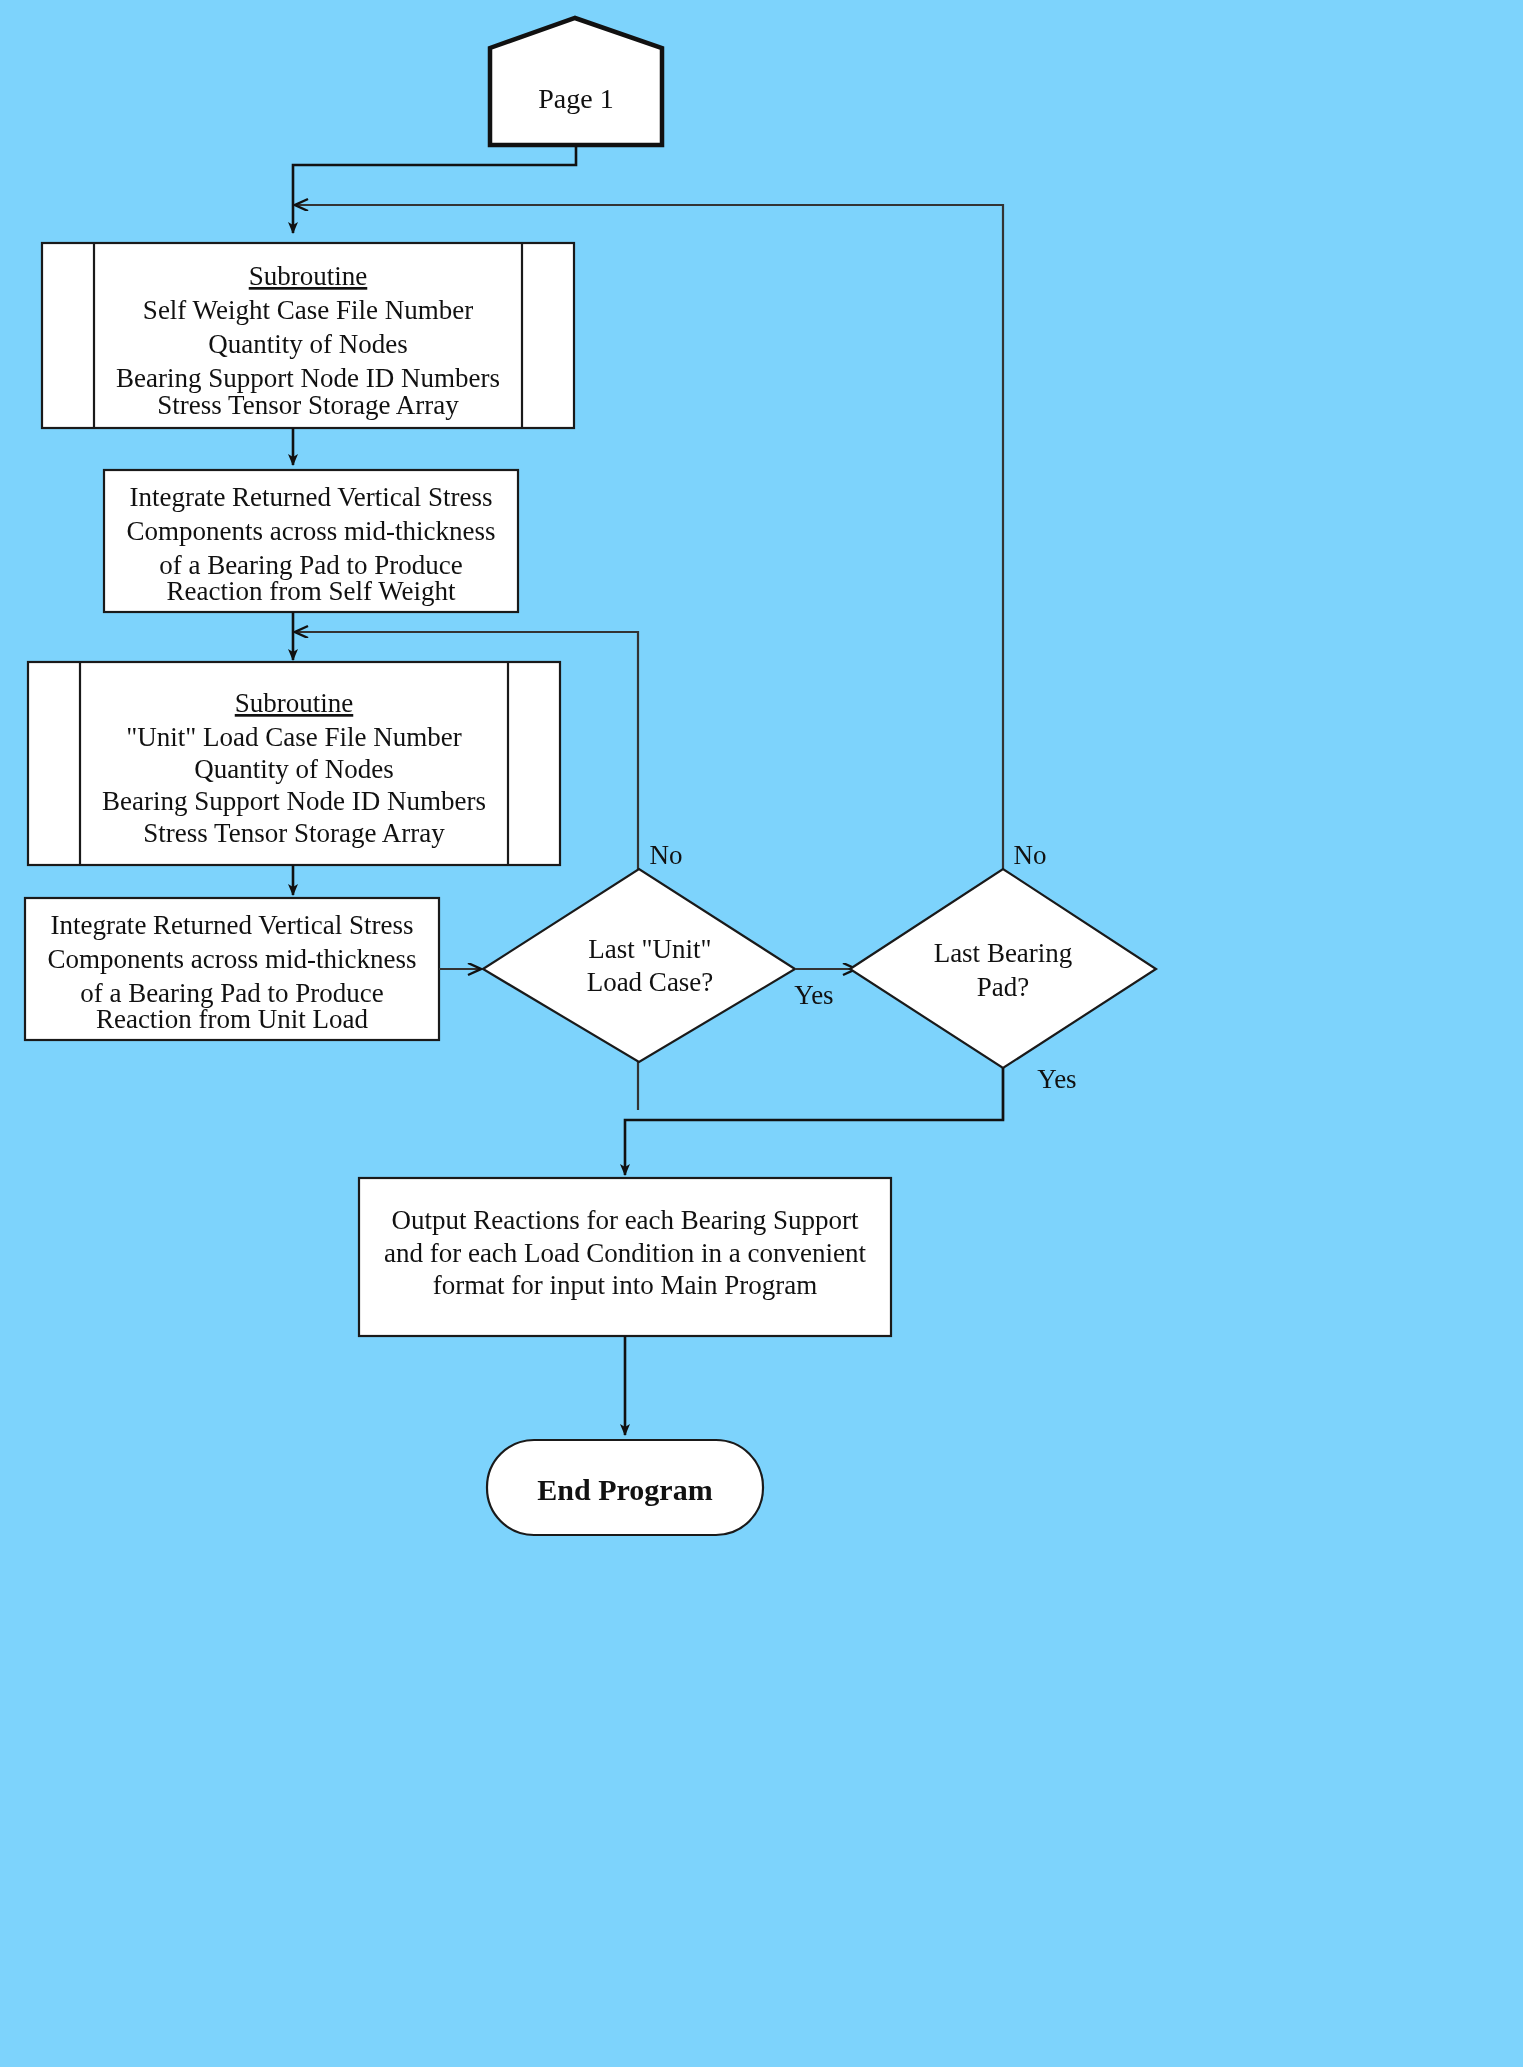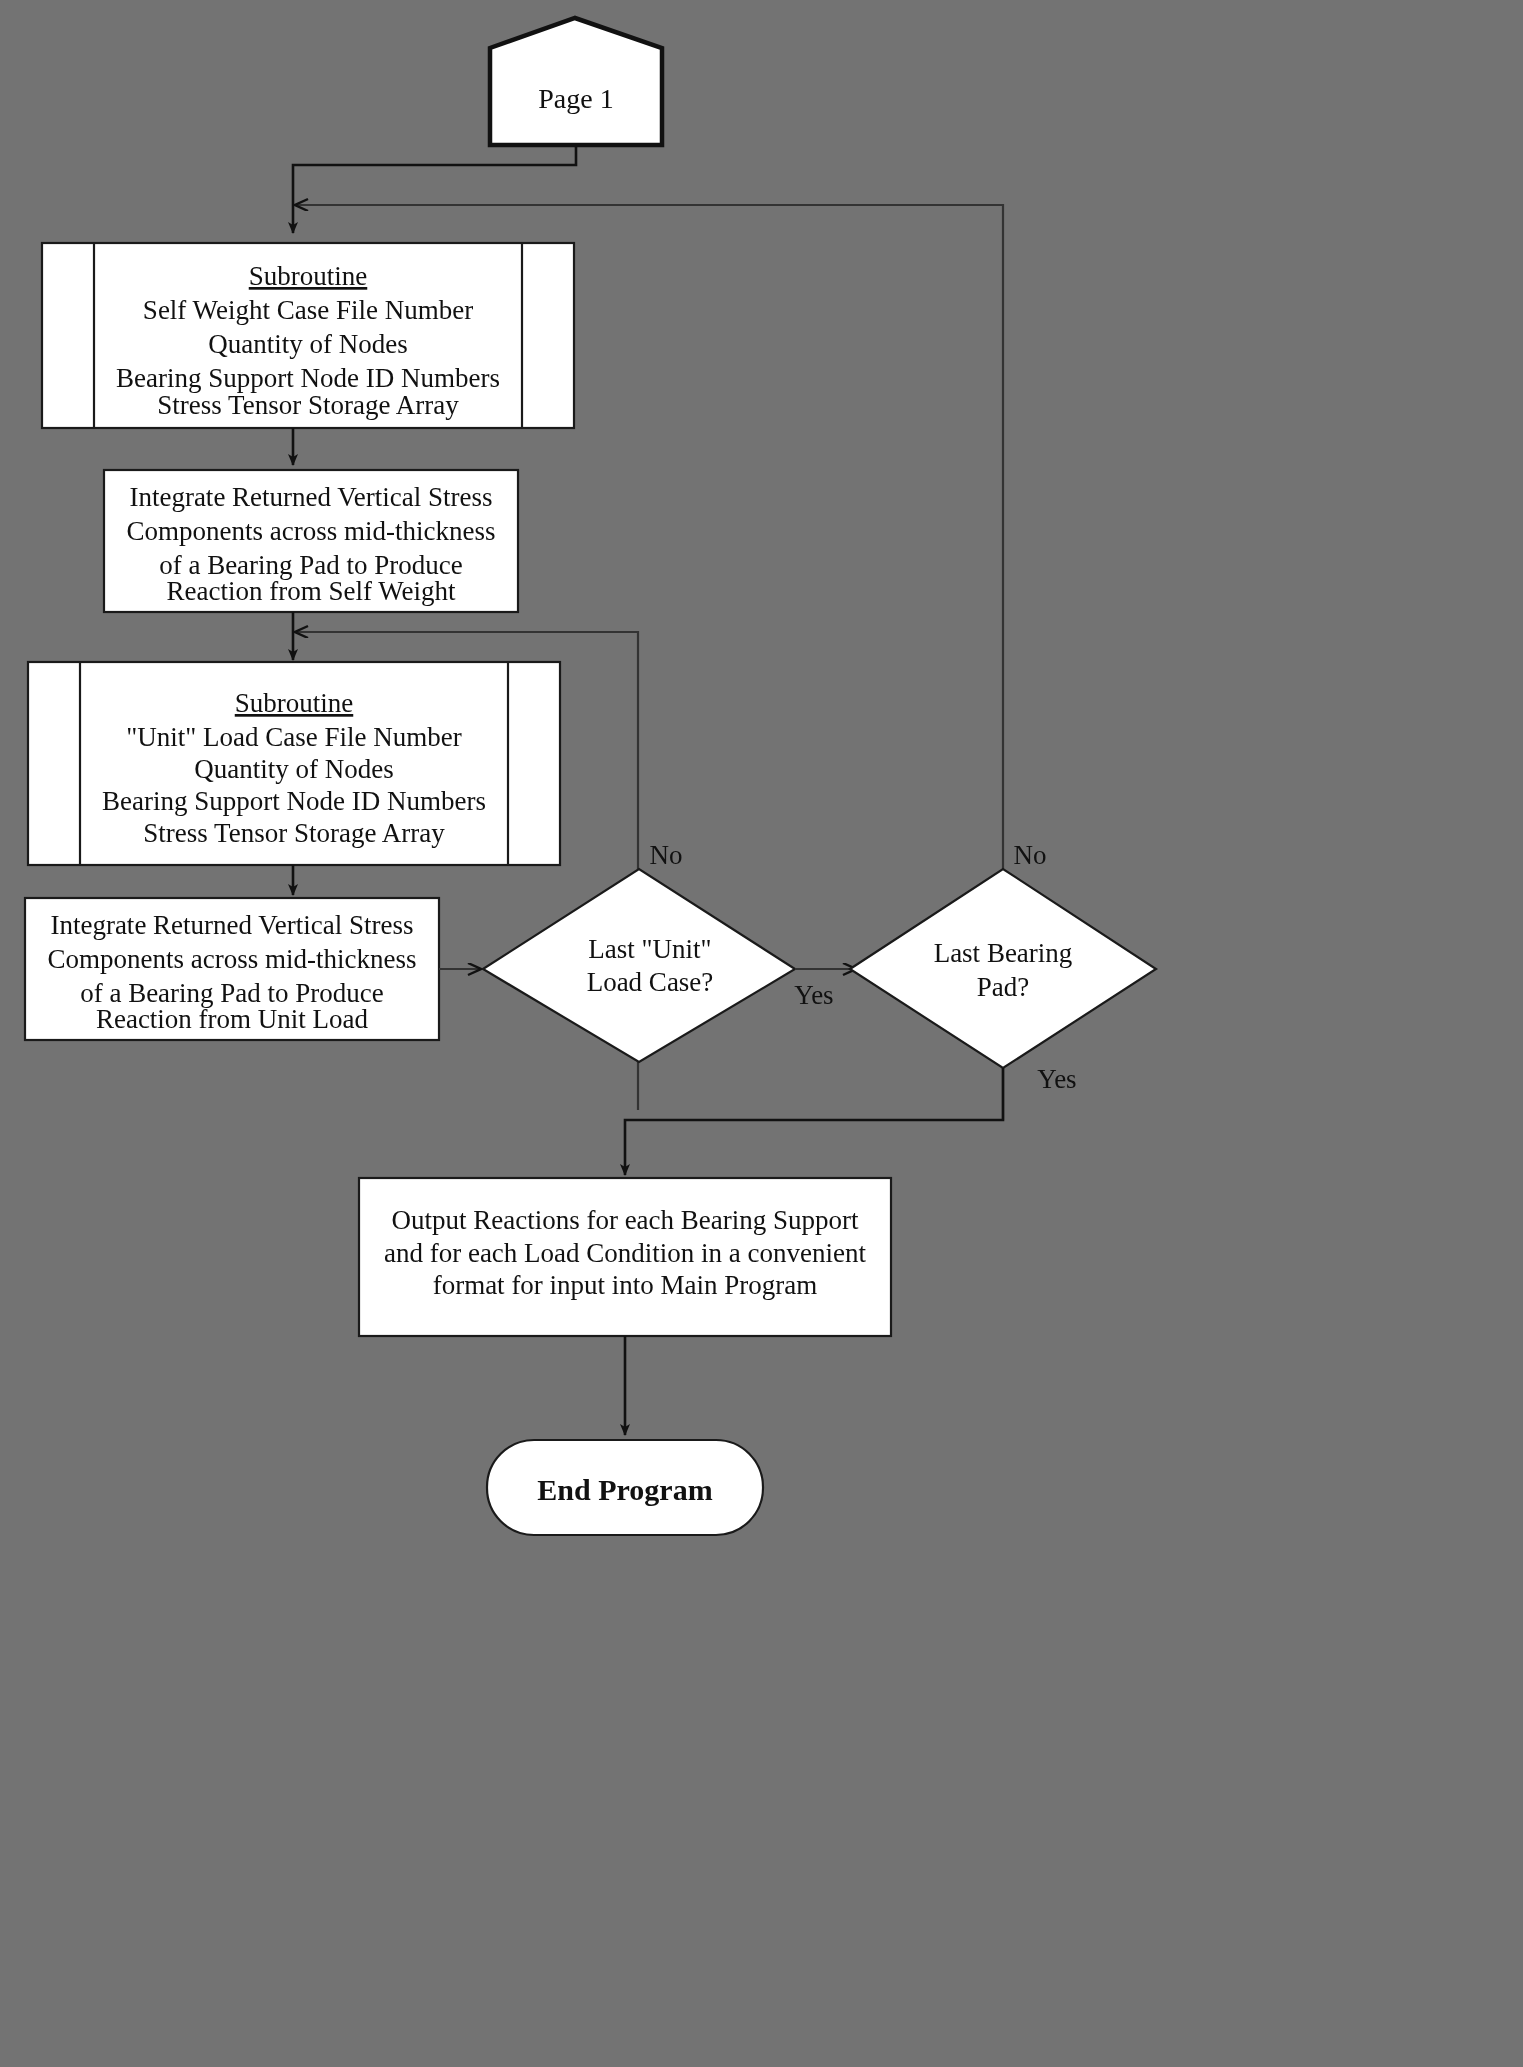--- a/index.html
+++ b/index.html
@@ -7,21 +7,21 @@
     padding: 0;
     background: #ffffff;
   }
   body {
     font-family: "Liberation Serif", "DejaVu Serif", serif;
   }
   #flowchart-root {
     position: relative;
     width: 1523px;
     height: 2067px;
-    background: #737373;
+    background: #7dd3fc;
     overflow: hidden;
   }
   svg.chart-svg {
     position: absolute;
     top: 0;
     left: 0;
     width: 1523px;
     height: 2067px;
     display: block;
   }

